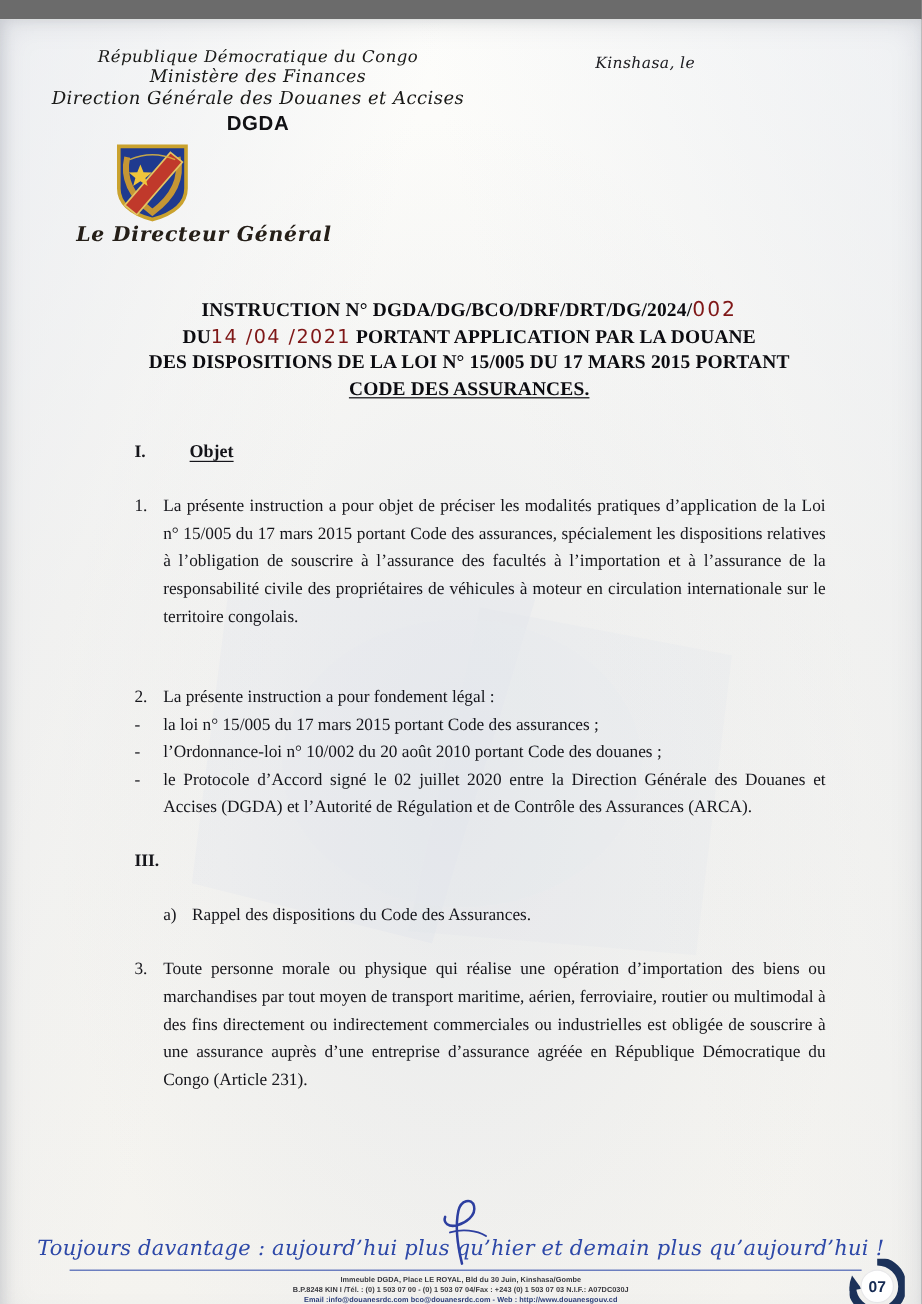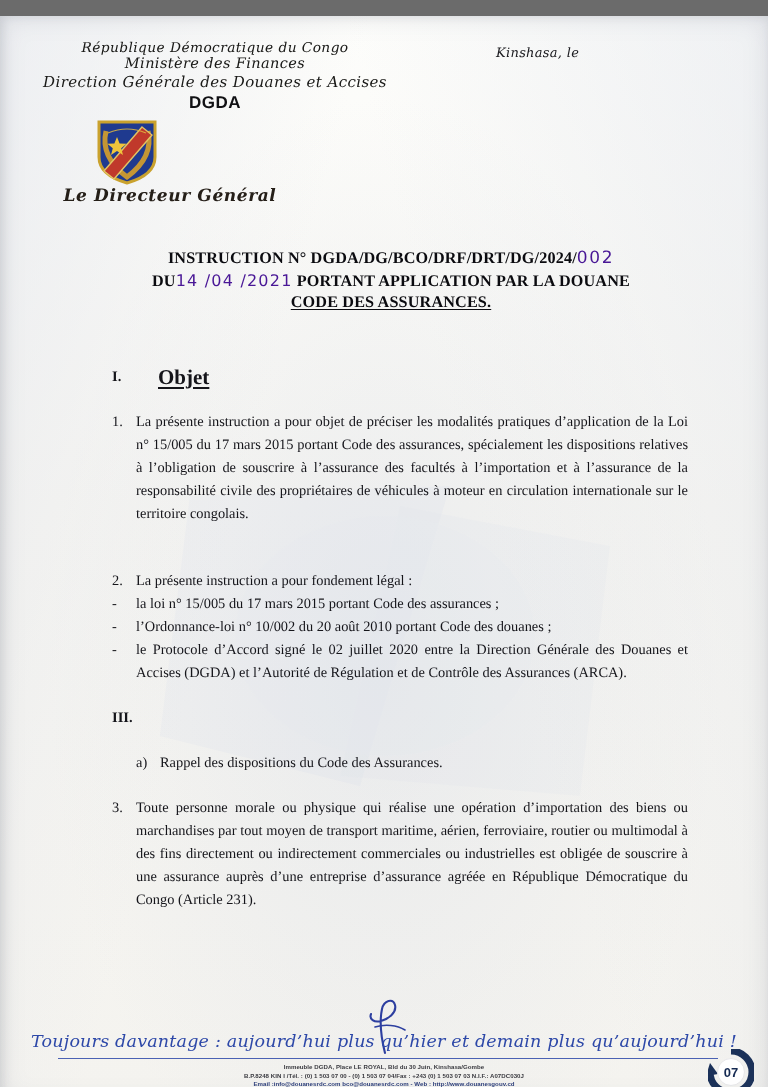--- a/index.html
+++ b/index.html
@@ -66,38 +66,38 @@
   #title-block{
     position:absolute;left:96px;top:232px;width:590px;
     text-align:center;
     font-family:"Liberation Serif", serif;
     font-weight:700;font-size:16.2px;line-height:21.5px;
     letter-spacing:.15px;color:#121216;
   }
   #title-block .ul{text-decoration:underline;text-underline-offset:2px;}
   .handwritten{
     font-family:"DejaVu Sans", sans-serif;
-    color:#4c1d95;font-weight:400;font-size:16px;
+    color:#7f1d1d;font-weight:400;font-size:16px;
     letter-spacing:1.2px;
     text-align:center;
   }
   .hw-num{font-size:17px;letter-spacing:1.6px;}
 
   
   #body{
     position:absolute;left:0;top:350px;width:768px;
     font-family:"Liberation Serif", serif;
     font-size:14.4px;line-height:23px;color:#1b1b20;
   }
   .sec-head{
     display:flex;gap:0;margin:0 0 0 112px;
   }
   .sec-num{width:46px;font-weight:700;font-size:14.6px;}
   .sec-title{
-    font-weight:700;font-size:21px;
+    font-weight:700;font-size:15px;
     text-decoration:underline;text-underline-offset:3px;
   }
   .sec-title.nounderline{text-decoration:none;}
   .para{
     display:flex;margin:0 80px 0 112px;
   }
   .para .marker{width:24px;flex:0 0 24px;}
   .para .ptext{flex:1;text-align:justify;}
   .para.dash .marker{width:24px;}
   .bold{font-weight:700;}
@@ -180,20 +180,21 @@
   <div id="dg-title" class="script">Le Directeur Général</div>
 
   <div id="title-block">
     <div>
       <span>INSTRUCTION N° DGDA/DG/BCO/DRF/DRT/DG/2024/</span><span class="handwritten hw-num">002</span>
     </div>
     <div>
       <span>DU</span><span class="handwritten">14 /04 /2021</span>
       <span>PORTANT APPLICATION PAR LA DOUANE</span>
     </div>
+    <div>DES DISPOSITIONS DE LA LOI N° 15/005 DU 17 MARS 2015 PORTANT</div>
     <div class="ul">CODE DES ASSURANCES.</div>
   </div>
 
   <div id="body">
 
     <div class="sec-head">
       <span class="sec-num">I.</span>
       <span class="sec-title">Objet</span>
     </div>
     <div class="sp-22"></div>

